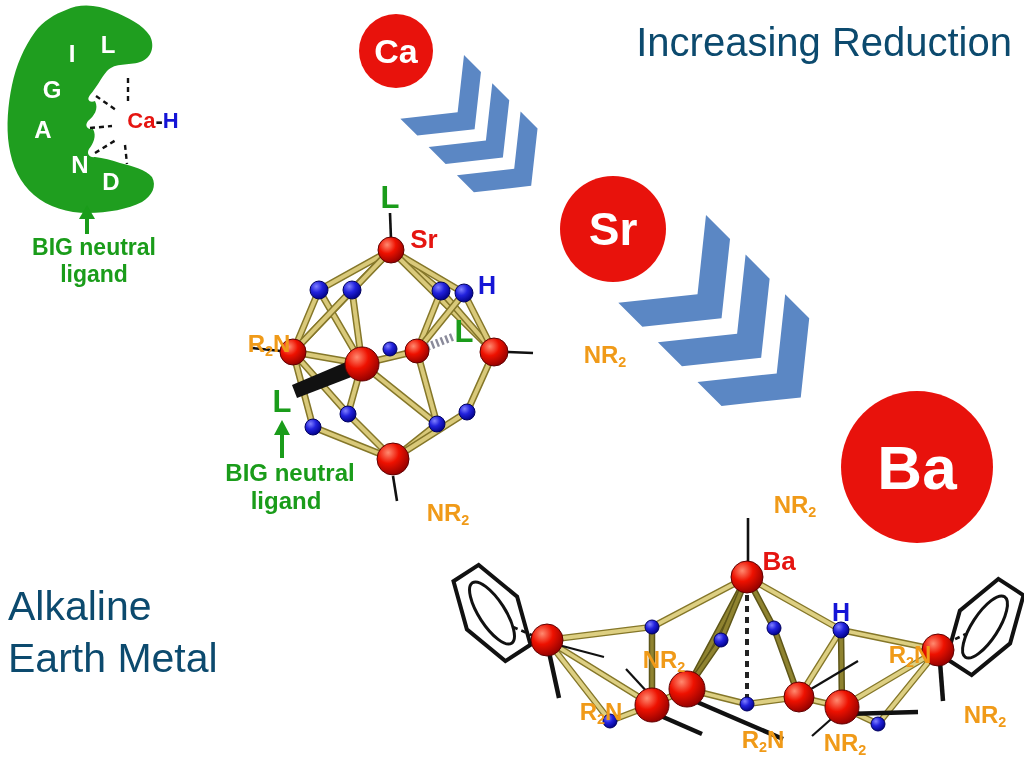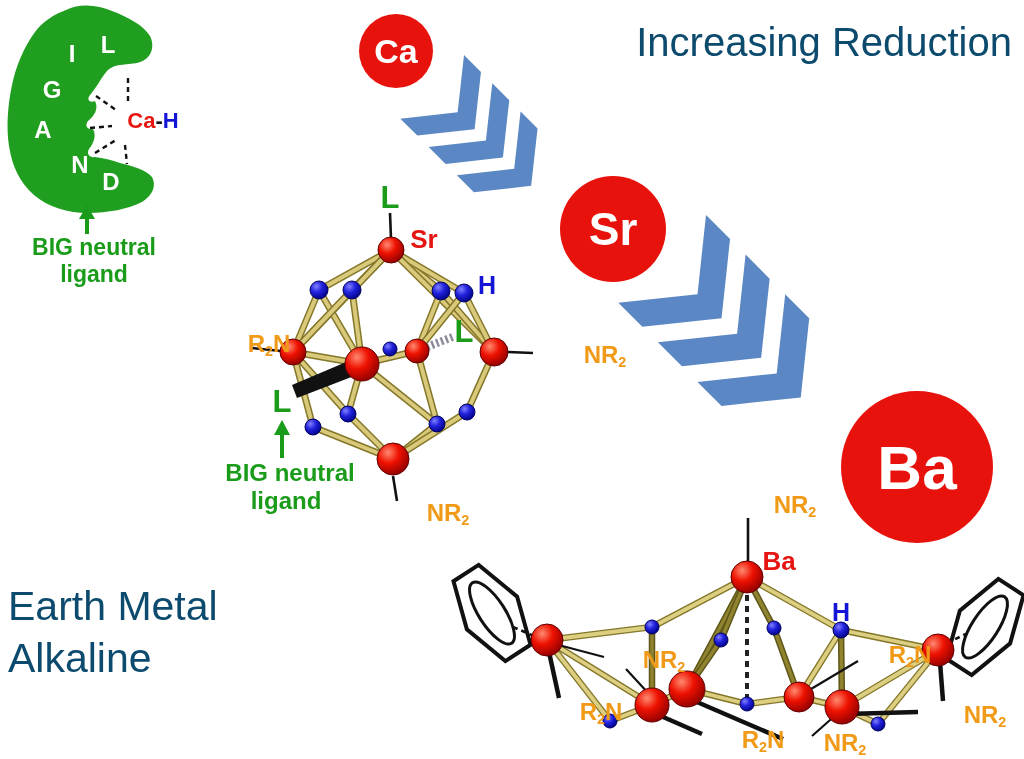--- a/index.html
+++ b/index.html
@@ -263,22 +263,22 @@
 
   <div class="metal-circle" style="left:359px;top:14px;width:74px;height:74px;font-size:34px">Ca</div>
   <div class="metal-circle" style="left:560px;top:176px;width:106px;height:106px;font-size:46px">Sr</div>
   <div class="metal-circle" style="left:841px;top:391px;width:152px;height:152px;font-size:62px">Ba</div>
 
   <div class="bigtext" style="right:12px;top:16px;text-align:right">
     <div>Increasing Reduction</div>
   </div>
 
   <div class="bigtext" style="left:8px;top:580px;font-size:41px">
+    <div>Alkaline</div>
     <div>Earth Metal</div>
-    <div>Alkaline</div>
   </div>
 
   <div class="lbl ligand-l green" style="left:390px;top:197px">L</div>
   <div class="lbl atom-lbl redtxt" style="left:424px;top:239px">Sr</div>
   <div class="lbl h-lbl bluetxt" style="left:487px;top:285px">H</div>
   <div class="lbl ligand-l green" style="left:464px;top:331px">L</div>
   <div class="lbl ligand-l green" style="left:282px;top:401px">L</div>
   <div class="lbl amide orange" style="left:227px;top:345px"><span>R</span><span class="sub">2</span><span>N</span></div>
   <div class="lbl amide orange" style="left:563px;top:356px"><span>NR</span><span class="sub">2</span><span></span></div>
   <div class="lbl amide orange" style="left:406px;top:514px"><span>NR</span><span class="sub">2</span><span></span></div>

